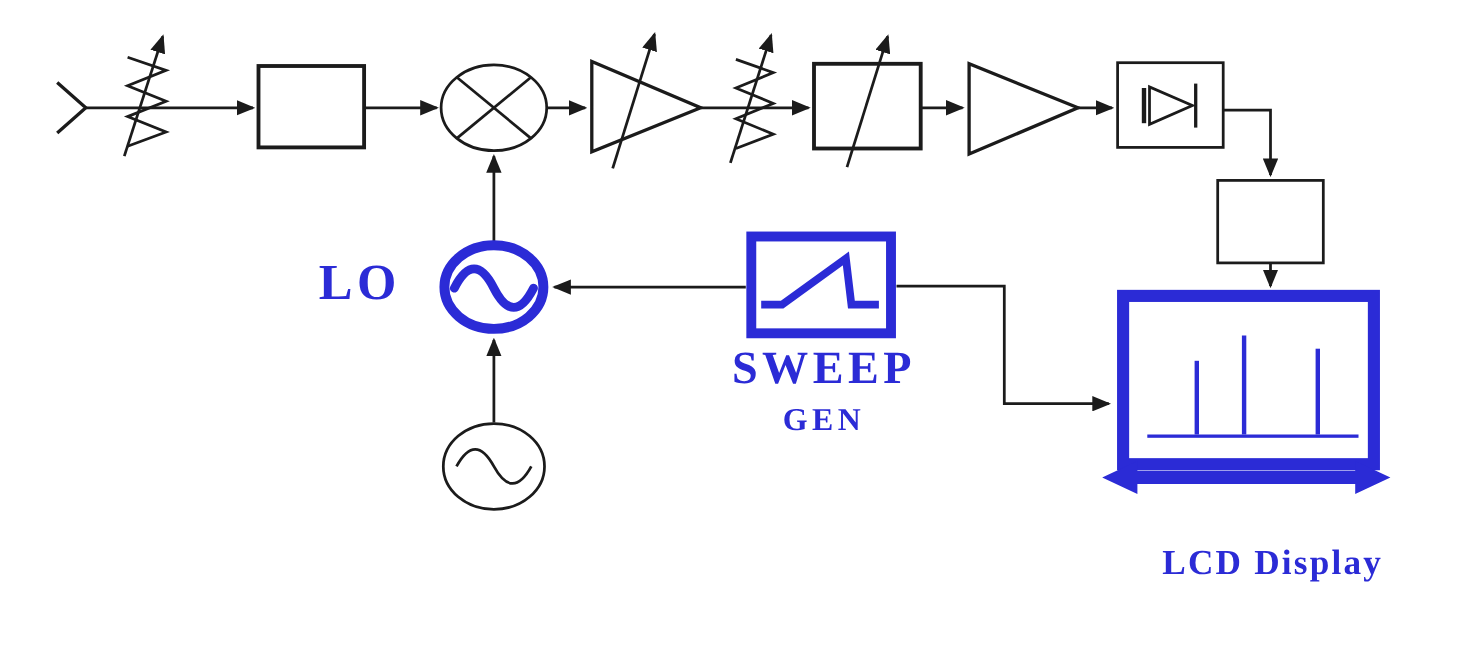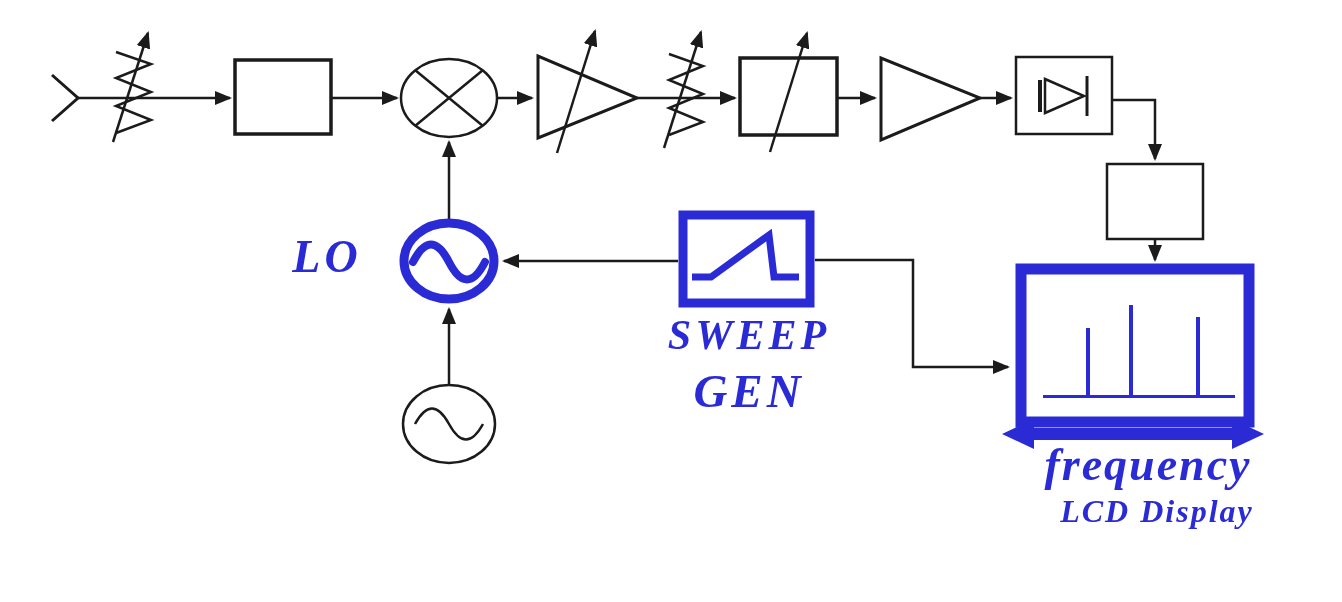--- a/index.html
+++ b/index.html
@@ -1,32 +1,32 @@
 <!DOCTYPE html>
 <html style="--blue: #2b2bd6; --ink: #1b1b1b; --bg: #ffffff;"><head>
 <meta charset="utf-8">
 <style>
   :root { --blue:#2b2bd6; --ink:#1b1b1b; --bg:#ffffff; }
   html,body { margin:0; padding:0; background:var(--bg); }
   .stage {
     position:relative; width:1342px; height:602px; background:var(--bg);
-    font-family:"Liberation Serif", serif; overflow:hidden;font-style:italic;
+    font-family:"Liberation Serif", serif; overflow:hidden;
   }
   .stage svg { position:absolute; left:0; top:0; }
   .ink-stroke   { stroke:var(--ink); fill:none; }
   .ink-fill     { fill:var(--ink); stroke:none; }
   .blue-stroke  { stroke:var(--blue); fill:none; }
   .blue-fill    { fill:var(--blue); stroke:none; }
   .label {
     position:absolute; color:var(--blue); font-weight:bold; line-height:1;
     white-space:nowrap; transform:translateX(-50%); letter-spacing:2px;
   }
   .label-lo        { font-size:46px; letter-spacing:4px; }
   .label-sweep     { font-size:42px; letter-spacing:4px; }
-  .label-gen       { font-size:47px; letter-spacing:4px; }
+  .label-gen       { font-size:29px; letter-spacing:4px; }
   .label-frequency { font-size:46px; }
   .label-lcd       { font-size:32px; }
   .lcd-screen {
     position:absolute; left:1043px; top:295px; width:192px; height:100px;
     border-bottom:3px solid var(--blue);
   }
   .peak {
     position:absolute; bottom:0; width:4px; background:var(--blue);
   }
 </style>
@@ -132,17 +132,16 @@
       <div class="peak" style="left: 86px; height: 90px;"></div>
       <div class="peak" style="left: 153px; height: 78px;"></div>
     </div>
 
   <div class="label label-lo" style="left:327px; top:234px;">LO</div>
 
   <div class="label label-sweep" style="left:749px; top:314px;">SWEEP</div>
 
   <div class="label label-gen" style="left:749px; top:368px;">GEN</div>
 
-  <div class="label label-frequency" style="left:1148px; top:442px;">frequency</div>
 
   <div class="label label-lcd" style="left:1157px; top:495px;">LCD Display</div>
 
 </div>
 
 </body></html>

